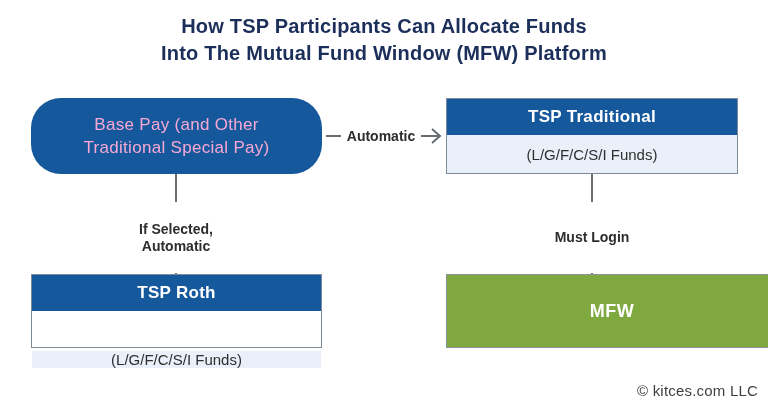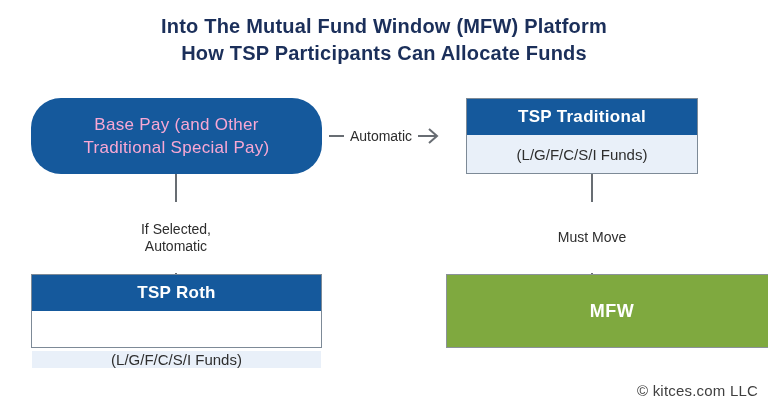--- a/index.html
+++ b/index.html
@@ -59,21 +59,21 @@
   .split-box .sub {
     flex: 1 1 auto;
     background: #e9f0f9;
     color: #2e2e2e;
     font-size: 15px;
     display: flex;
     align-items: center;
     justify-content: center;
     text-align: right;
   }
-  .tsp-traditional { left: 466px; top: 98px; width: 232px; height: 76px; }
+  .tsp-traditional { left: 446px; top: 98px; width: 292px; height: 76px; }
   .tsp-roth        { left: 31px;  top: 274px; width: 291px; height: 74px; gap: 40px; }
   .mfw {
     left: 446px; top: 274px; width: 332px; height: 74px;
     background: #7fa93f;
     border: 1px solid #8b9299;
     color: #ffffff;
     font-weight: bold;
     font-size: 18px;
     letter-spacing: 0.5px;
     align-items: center;
@@ -82,21 +82,21 @@
   .h-connector {
     position: absolute;
     left: 322px; top: 98px; width: 124px; height: 76px;
     display: flex;
     align-items: center;
     justify-content: center;
     gap: 6px;
   }
   .connector-label {
     color: #2d2d2d;
-    font-weight: normal;
+    font-weight: bold;
     font-size: 14px;
     line-height: 17px;
     text-align: center;
     white-space: nowrap;
   }
   .v-connector {
     position: absolute;
     top: 174px;
     height: 128px;
     display: flex;
@@ -117,22 +117,22 @@
     letter-spacing: 0.2px;
   }
   svg { display: block; }
 </style>
 </head>
 <body>
 
 <div class="canvas">
 
   <div class="title">
+    <div>How TSP Participants Can Allocate Funds</div>
     <div>Into The Mutual Fund Window (MFW) Platform</div>
-    <div>How TSP Participants Can Allocate Funds</div>
   </div>
 
   <div class="box solid-blue">
     <div>Base Pay (and Other</div>
     <div>Traditional Special Pay)</div>
   </div>
 
   <div class="h-connector">
     <span>
       <svg width="15" height="4" viewBox="0 0 15 4">
@@ -171,21 +171,21 @@
     </span>
   </div>
 
   <div class="v-connector v-right">
     <span class="stem">
       <svg width="4" height="28" viewBox="0 0 4 28">
         <line x1="2" y1="0" x2="2" y2="28" stroke="#686d73" stroke-width="2"></line>
       </svg>
     </span>
     <span class="connector-label">
-      <span>Must Move</span><br>
+      <span>Must Login</span><br>
     </span>
     <span class="stem">
       <svg width="18" height="29" viewBox="0 0 18 29">
         <line x1="9" y1="0" x2="9" y2="26" stroke="#686d73" stroke-width="2"></line>
         <polyline points="2,19 9,27 16,19" fill="none" stroke="#686d73" stroke-width="2"></polyline>
       </svg>
     </span>
   </div>
 
   <div class="box split-box tsp-roth">

